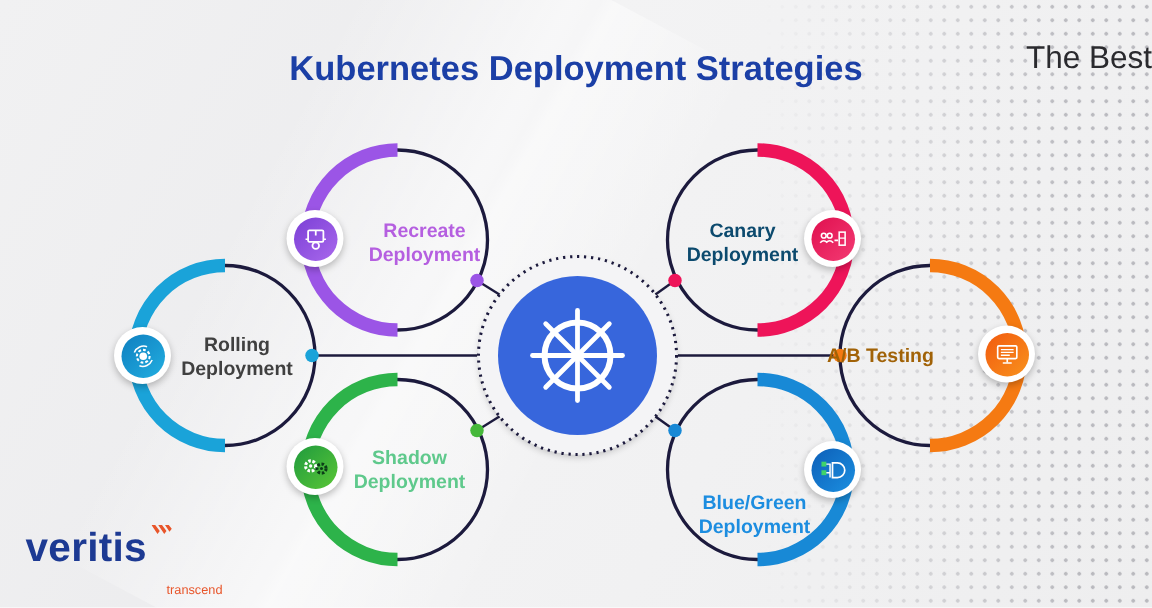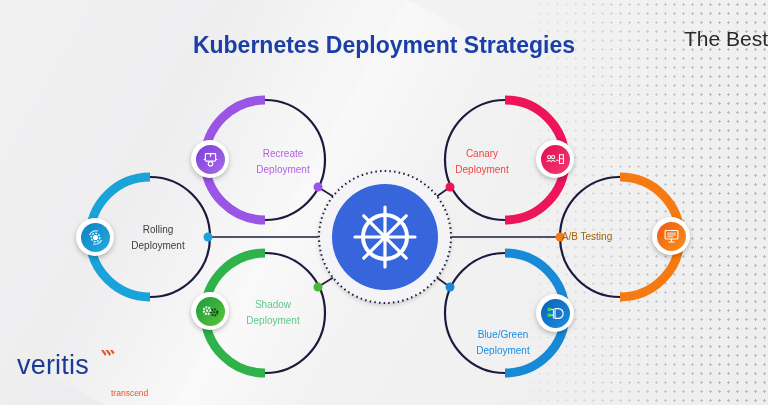--- a/index.html
+++ b/index.html
@@ -12,26 +12,26 @@
   .dots { position:absolute; right:0; top:0; width:260px; height:405px;
           background-image: radial-gradient(circle, rgba(120,120,130,0.45) 1px, transparent 1.4px);
           background-size: 9px 9px;
           -webkit-mask-image: linear-gradient(90deg, transparent 0%, #000 80%);
           mask-image: linear-gradient(90deg, transparent 0%, #000 80%); }
   .title-top { position:absolute; left:0; width:768px; top:27px; text-align:right;
                font-size:21px; color:#2a2a2e; }
   .title-main { position:absolute; left:0; width:768px; top:32px; text-align:center;
                 font-size:23px; font-weight:bold; color:#1b3fa6; }
   svg.diagram { position:absolute; left:0; top:0; }
-  .node-label { position:absolute; font-weight:normal; font-size:10px; text-align:center; line-height:16px; }
+  .node-label { position:absolute; font-weight:bold; font-size:13px; text-align:center; line-height:16px; }
   .icon-badge { position:absolute; width:38px; height:38px; border-radius:50%; background:#fff;
                 box-shadow: 0 2px 5px rgba(0,0,0,0.25); display:flex; align-items:center; justify-content:center; }
   .icon-badge .inner { width:29px; height:29px; border-radius:50%; display:flex; align-items:center; justify-content:center; }
   .logo { position:absolute; left:17px; top:352px; }
-  .logo-word { font-size:27px; font-weight:normal; color:#1d3a93; letter-spacing:0.2px; line-height:27px; }
+  .logo-word { font-size:27px; font-weight:bold; color:#1d3a93; letter-spacing:0.2px; line-height:27px; }
   .logo-sub { position:absolute; left:46px; top:36px; font-size:8.5px; color:#e8552a;margin-left:48px; }
   .logo-mark { position:absolute; left:84px; top:-3px; }
 </style>
 </head>
 <body>
 
 <div class="bg-shine"></div>
 <div class="dots"></div>
 
 <div class="title-top">The Best</div>
@@ -177,21 +177,21 @@
   <div>Deployment</div>
 </div>
 <div class="node-label" style="left:103px;top:222px;width:110px;color:#404040;">
   <div>Rolling</div>
   <div>Deployment</div>
 </div>
 <div class="node-label" style="left:218px;top:297px;width:110px;color:#5fc98c;text-align:center;">
   <div>Shadow</div>
   <div>Deployment</div>
 </div>
-<div class="node-label" style="left:427px;top:146px;width:110px;color:#ef4444;">
+<div class="node-label" style="left:440px;top:146px;width:110px;color:#0c4a6e;">
   <div>Canary</div>
   <div>Deployment</div>
 </div>
 <div class="node-label" style="left:532px;top:229px;width:110px;color:#a16207;">
   <div>A/B Testing</div>
 </div>
 <div class="node-label" style="left:448px;top:299px;width:110px;color:#1c8de0;margin-top:28px;">
   <div>Blue/Green</div>
   <div>Deployment</div>
 </div>

